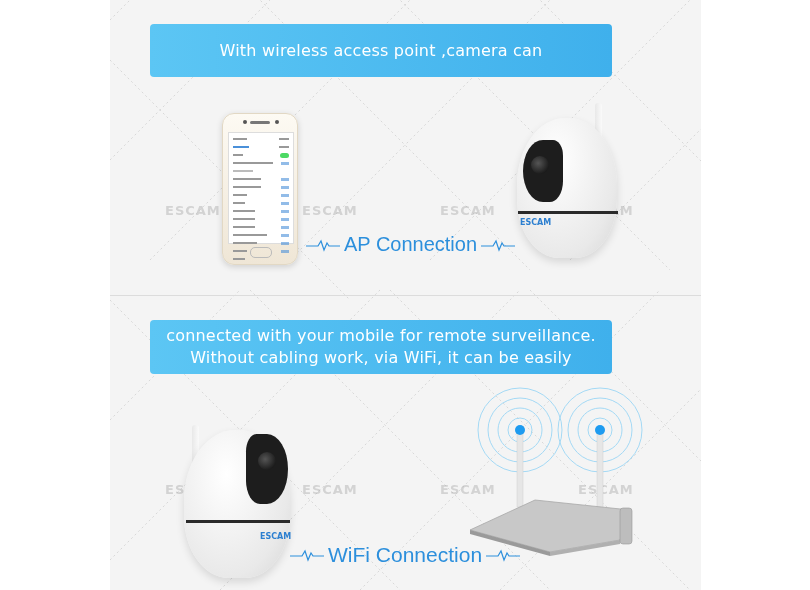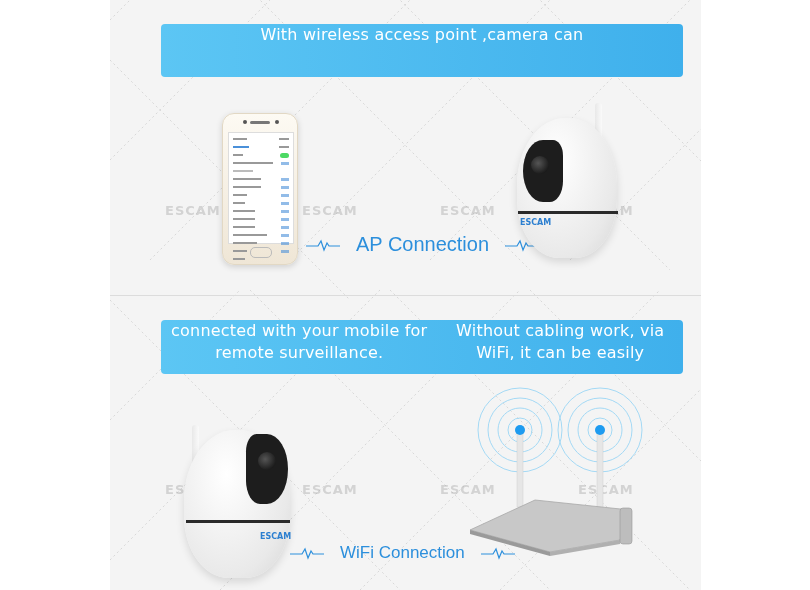--- a/index.html
+++ b/index.html
@@ -1,24 +1,24 @@
 <!DOCTYPE html>
 <html><head>
 <meta charset="utf-8">
 <style>
   html,body{margin:0;padding:0;}
   body{width:810px;height:590px;background:#ffffff;position:relative;overflow:hidden;font-family:"Liberation Sans",sans-serif;}
   .canvas{position:absolute;left:110px;top:0;width:591px;height:590px;background:#f4f4f4;overflow:hidden;}
   .diag{position:absolute;inset:0;pointer-events:none;}
   .divider{position:absolute;left:0;right:0;top:295px;height:1px;background:#dcdcdc;}
-  .banner{position:absolute;left:40px;width:522px;background:linear-gradient(90deg,#5cc6f4,#3fb0ec);border-radius:4px;color:#fff;text-align:center;font-family:"DejaVu Sans",sans-serif;font-size:16px;line-height:22px;display:flex;justify-content:center;letter-spacing:0.2px;margin-left:11px;}
+  .banner{position:absolute;left:40px;width:462px;background:linear-gradient(90deg,#5cc6f4,#3fb0ec);border-radius:4px;color:#fff;text-align:center;font-family:"DejaVu Sans",sans-serif;font-size:16px;line-height:22px;display:flex;flex-direction:column;justify-content:center;letter-spacing:0.2px;}
   .banner.b1{top:24px;height:53px;}
   .banner.b2{top:320px;height:54px;}
   .wm{position:absolute;font-family:"DejaVu Sans",sans-serif;font-weight:bold;font-size:13px;letter-spacing:1px;color:rgba(170,170,170,0.45);}
-  .label{position:absolute;color:#2c8fdc;font-size:20px;display:flex;align-items:center;gap:16px;}
+  .label{position:absolute;color:#2c8fdc;font-size:20px;display:flex;align-items:center;gap:4px;}
   .label svg{display:block;}
   .phone{position:absolute;left:112px;top:113px;width:74px;height:150px;background:linear-gradient(180deg,#fdfaf3,#efe6d6);border-radius:12px;box-shadow:0 2px 6px rgba(0,0,0,0.15);border:1px solid #e2d8c4;}
   .phone .screen{position:absolute;left:5px;top:18px;width:64px;height:110px;background:#fff;border:1px solid #ddd;}
   .phone .speaker{position:absolute;left:27px;top:7px;width:20px;height:3px;background:#777;border-radius:2px;}
   .phone .cam{position:absolute;top:6px;width:4px;height:4px;border-radius:50%;background:#555;}
   .phone .home{position:absolute;left:27px;top:133px;width:20px;height:9px;border:1px solid #bbb;border-radius:5px;}
   .row{height:6px;margin:2px 4px;display:flex;align-items:center;justify-content:space-between;}
   .row .t{height:2px;background:#999;width:28px;}
   .row .i{height:3px;width:8px;background:#4a90d9;opacity:.6;}
   .toggle{width:9px;height:5px;background:#4cd964;border-radius:3px;}
@@ -181,18 +181,18 @@
     <polygon points="10,150 75,120 170,130 160,160 90,172" fill="#c8c8c8" stroke="#a8a8a8" stroke-width="0.8"></polygon>
     <polygon points="10,150 90,172 90,176 10,154" fill="#9a9a9a"></polygon>
     <polygon points="90,172 160,160 160,164 90,176" fill="#b0b0b0"></polygon>
     <rect x="160" y="128" width="12" height="36" rx="3" fill="#bdbdbd" stroke="#999" stroke-width="0.6"></rect>
   </svg>
 
   <div class="label" style="left:180px;top:543px">
     <svg width="34" height="14">
         <polyline points="0,8 12,8 15,3 18,12 21,5 23,8 34,8" fill="none" stroke="#2c8fdc" stroke-width="1.2"></polyline>
       </svg>
-    <span style="font-size:17px">WiFi Connection</span>
+    <span style="font-size:21px">WiFi Connection</span>
     <svg width="34" height="14">
         <polyline points="0,8 12,8 15,3 18,12 21,5 23,8 34,8" fill="none" stroke="#2c8fdc" stroke-width="1.2"></polyline>
       </svg>
   </div>
 </div>
 
 </body></html>

